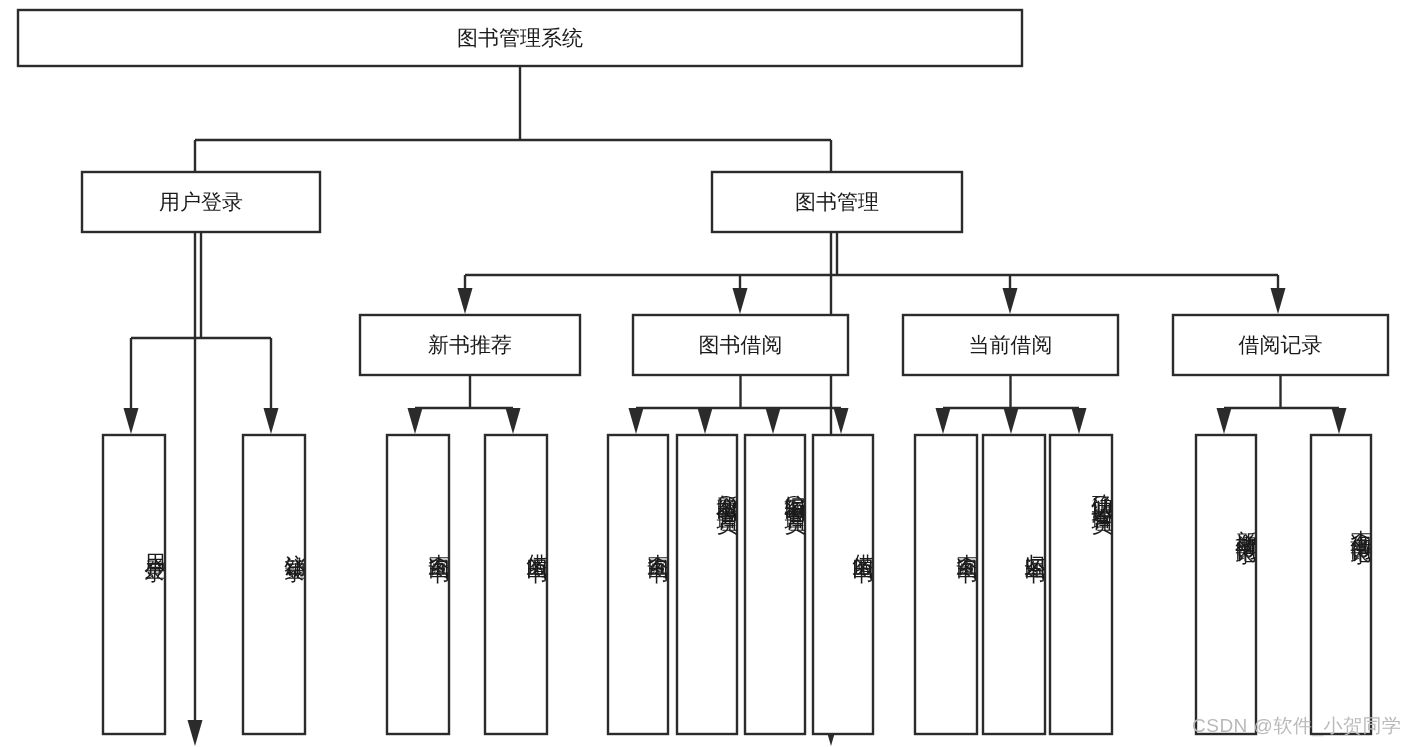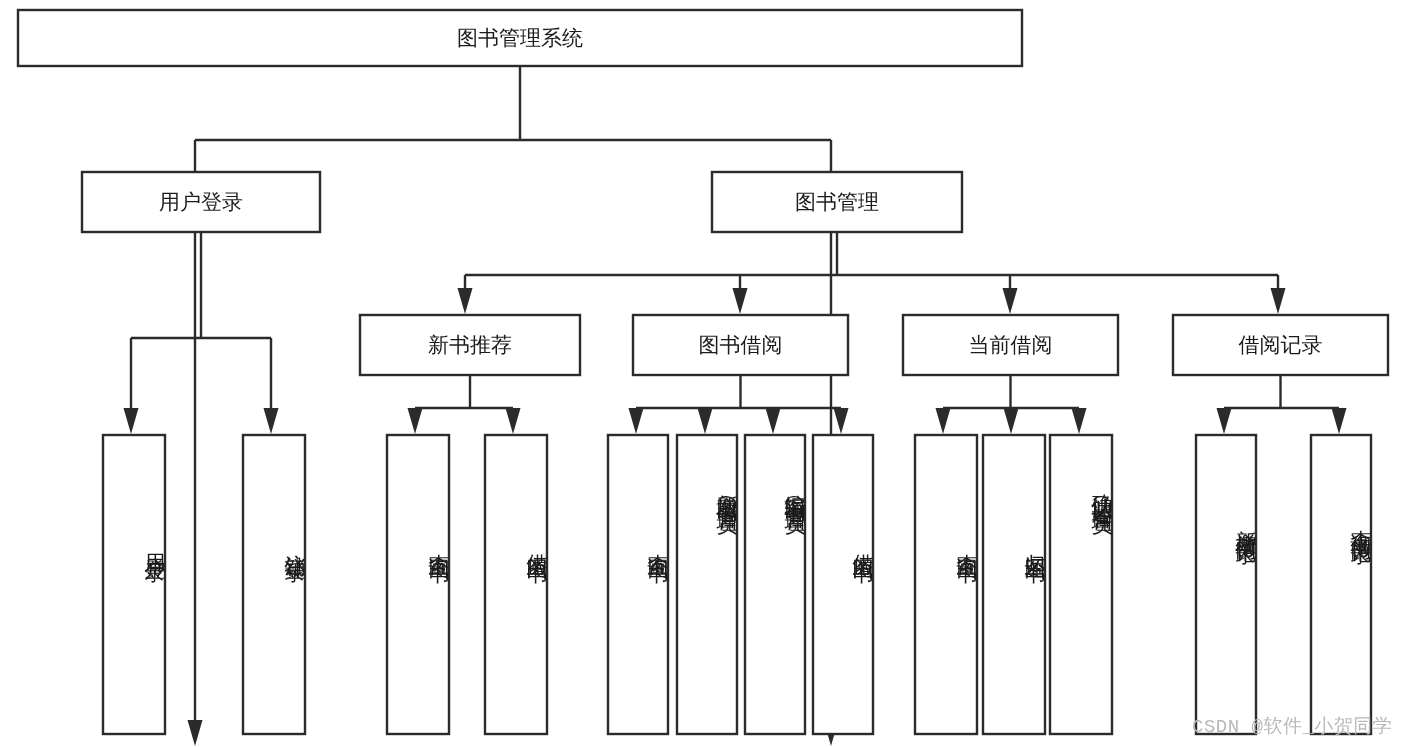--- a/index.html
+++ b/index.html
@@ -59,21 +59,21 @@
     font-size: 21px;
     line-height: 1.0;
     letter-spacing: 3px;
     white-space: nowrap;
     text-align: center;
     pointer-events: none;
   }
   .watermark {
     position: absolute;
     color: #b9b9b9;
-    font-family: Liberation Mono, monospace;
+    font-family: Liberation Sans, sans-serif;
     font-size: 19px;
     white-space: nowrap;
     letter-spacing: 0.5px;
   }
 </style>
 </head>
 <body>
 
 <div id="diagram-root">
 

